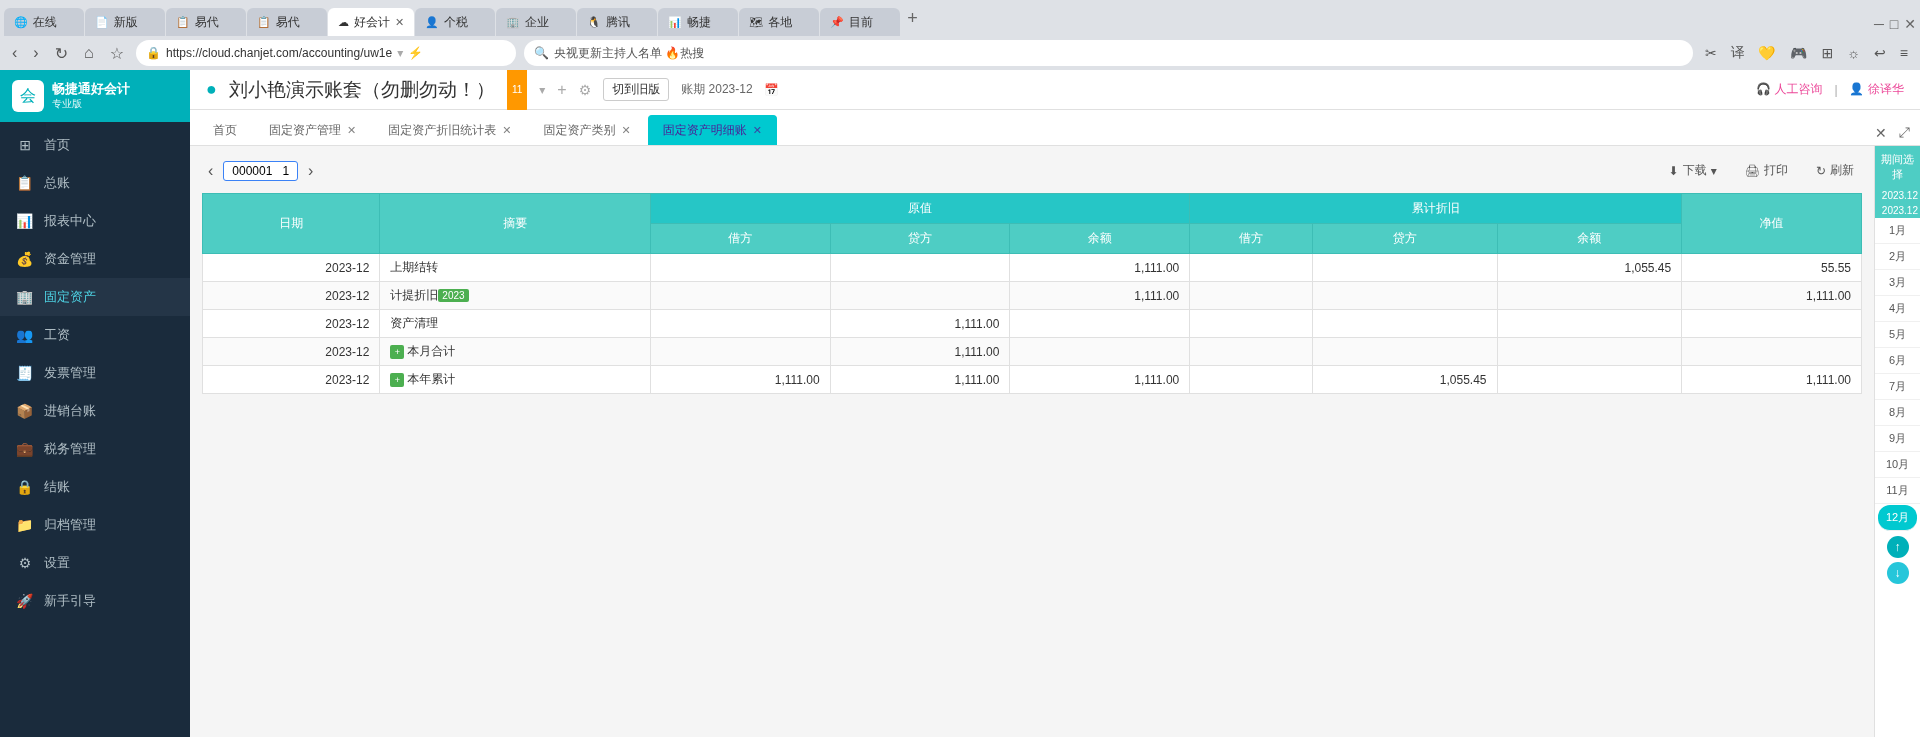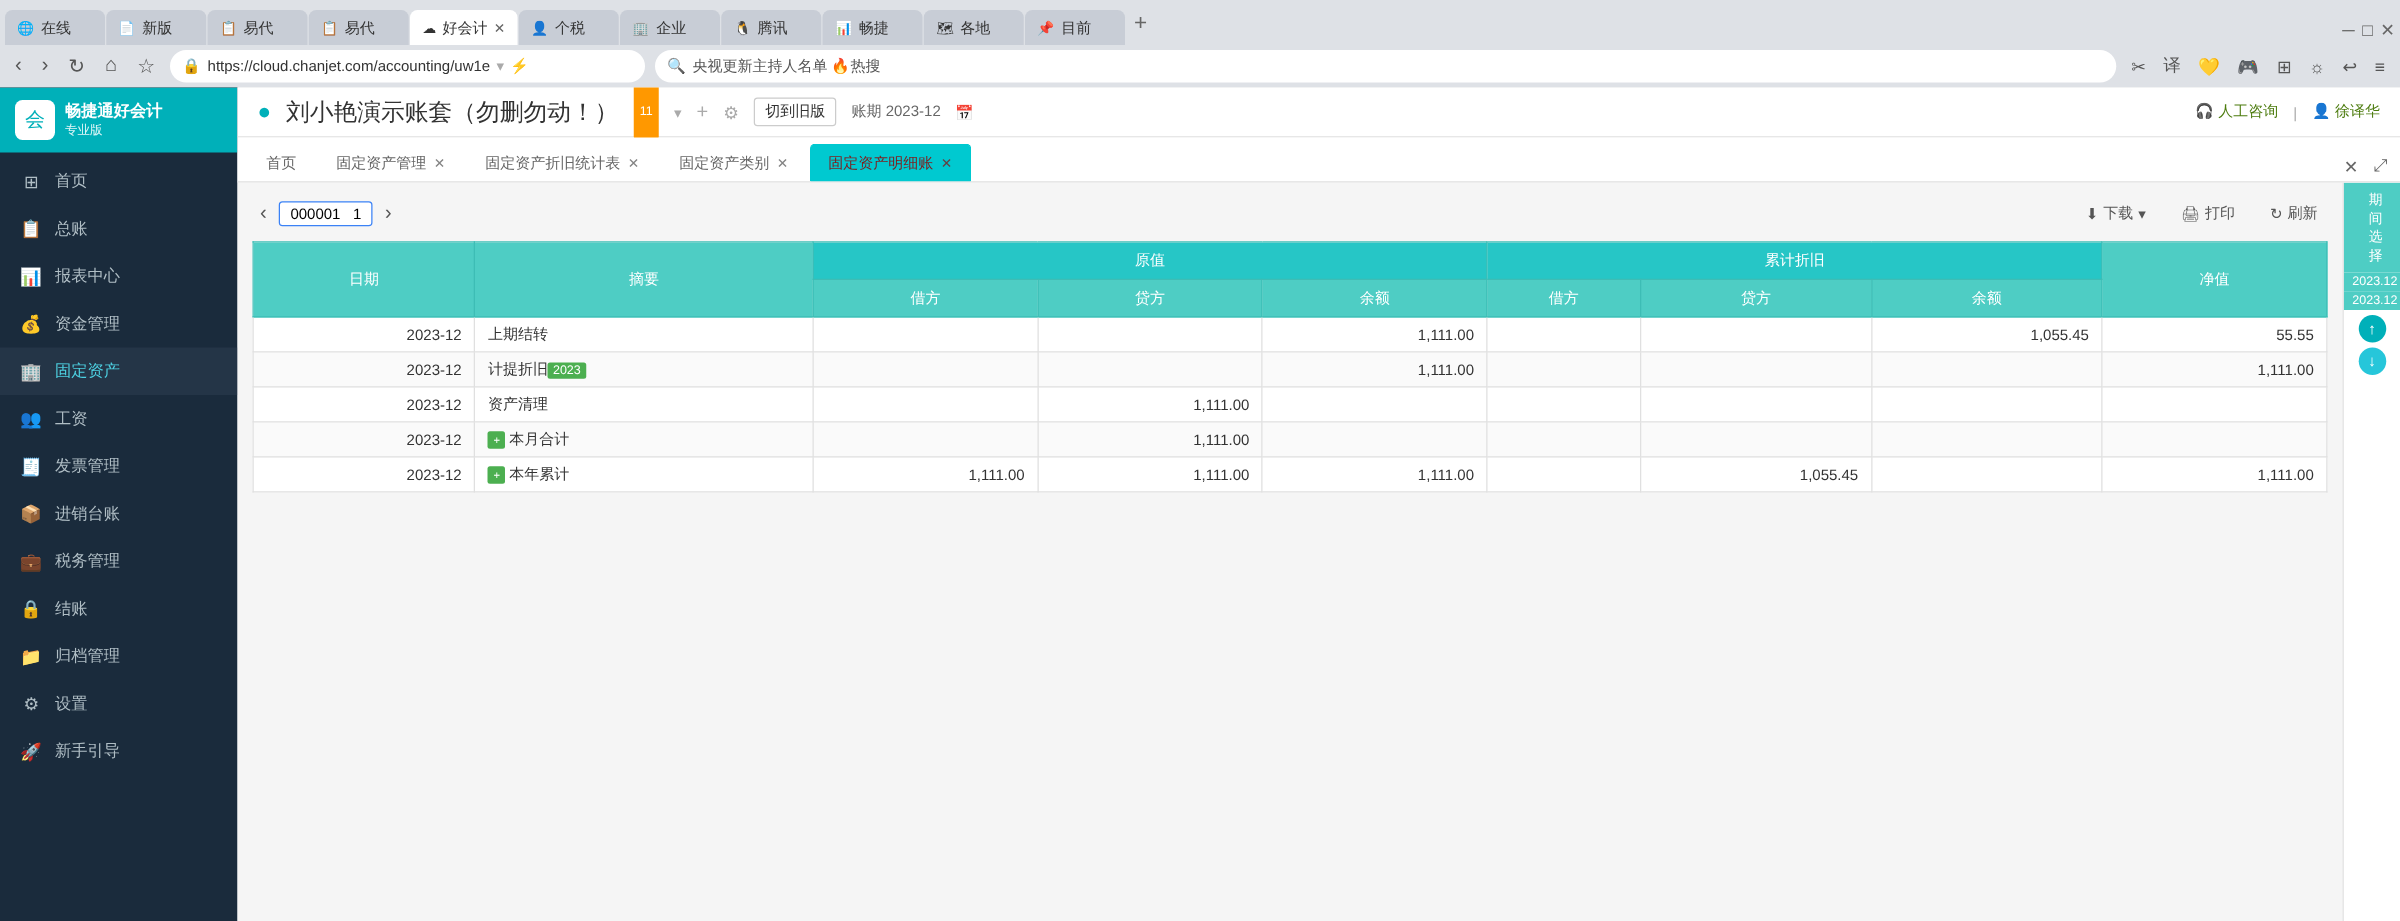--- a/index.html
+++ b/index.html
@@ -38,26 +38,26 @@
     
     .main-content { flex: 1; display: flex; flex-direction: column; background: #f5f5f5; overflow: hidden; }
 
     
     .app-header { background: #fff; height: 40px; display: flex; align-items: center; padding: 0 16px; gap: 12px; border-bottom: 1px solid #e0e0e0; }
     .account-name { font-size: 19px; color: #333; }
     .account-badge { background: #ff9800; color: #fff; font-size: 10px; padding: 17px 5px; border-radius: 3px; }
     .period-label { font-size: 12px; color: #666; }
     .switch-btn { border: 1px solid #ccc; background: #fff; padding: 2px 8px; border-radius: 3px; cursor: pointer; font-size: 12px; color: #333; }
     .header-right { margin-left: auto; display: flex; align-items: center; gap: 12px; }
-    .help-btn { font-size: 12px; color: #4d7c0f; cursor: pointer; }
+    .help-btn { font-size: 12px; color: #ec4899; cursor: pointer; }
 
     
     .page-tabs { background: #fff; height: 36px; display: flex; align-items: flex-end; padding: 0 8px; border-bottom: 1px solid #e0e0e0; gap: 2px; }
     .page-tab { display: flex; align-items: center; padding: 6px 14px; font-size: 12px; color: #666; cursor: pointer; border: 1px solid transparent; border-bottom: none; border-radius: 4px 4px 0 0; gap: 6px; height: 30px; }
-    .page-tab.active { background: #00c9d0; color: #7f1d1d; border-color: #00c9d0; }
+    .page-tab.active { background: #00c9d0; color: #4c1d95; border-color: #00c9d0; }
     .page-tab .tab-close { font-size: 11px; opacity: 0.8; }
     .page-tab-controls { margin-left: auto; display: flex; align-items: center; gap: 8px; padding-bottom: 2px; }
     .page-tab-ctrl-btn { cursor: pointer; color: #666; font-size: 14px; padding: 2px; }
 
     
     .content-area { flex: 1; display: flex; overflow: hidden; }
     .ledger-area { flex: 1; padding: 12px; overflow-y: auto; }
 
     
     .nav-row { display: flex; align-items: center; justify-content: space-between; margin-bottom: 10px; }
@@ -72,21 +72,21 @@
     .ledger-table th { background: #4ecdc4; color: #fff; font-size: 12px; font-weight: normal; padding: 6px 10px; border: 1px solid #3dbdb5; text-align: center; }
     .ledger-table th.main-header { background: #26c6c6; }
     .ledger-table td { padding: 5px 10px; border: 1px solid #e0e0e0; font-size: 12px; color: #333; }
     .ledger-table tr:nth-child(even) td { background: #fafafa; }
     .ledger-table td.text-right { text-align: right; }
     .ledger-table td.text-center { text-align: right; }
     .row-icon { display: inline-block; width: 14px; height: 14px; background: #4caf50; color: #fff; border-radius: 2px; font-size: 9px; text-align: center; line-height: 14px; margin-right: 3px; }
 
     
     .period-panel { width: 46px; background: #fff; border-left: 1px solid #e0e0e0; display: flex; flex-direction: column; overflow-y: auto; }
-    .period-panel-header { background: #4ecdc4; color: #fff; font-size: 11px; text-align: center; padding: 6px 20px; writing-mode: horizontal-tb; }
+    .period-panel-header { background: #4ecdc4; color: #fff; font-size: 11px; text-align: center; padding: 6px 6px; writing-mode: horizontal-tb; }
     .period-panel-date { background: #4ecdc4; color: #fff; font-size: 10px; text-align: right; padding: 2px; }
     .period-item { text-align: center; padding: 5px 2px; font-size: 11px; color: #555; cursor: pointer; border-bottom: 1px solid #f0f0f0; }
     .period-item.active { background: #00c9d0; color: #fff; border-radius: 12px; margin: 1px 3px; }
     .float-btn { width: 22px; height: 22px; border-radius: 50%; display: flex; align-items: center; justify-content: center; font-size: 12px; cursor: pointer; }
     .float-btn.up { background: #00b0b9; color: #fff; }
     .float-btn.down { background: #26c6da; color: #fff; }
 
     .green-badge { background: #4caf50; color: #fff; font-size: 10px; padding: 1px 4px; border-radius: 2px; }
   </style>
 </head>
@@ -408,20 +408,34 @@
             </tbody>
         </table>
       </div>
 
       <div class="period-panel">
         <div class="period-panel-header">
           <div>期间选择</div>
         </div>
         <div class="period-panel-date">2023.12</div>
         <div class="period-panel-date">2023.12</div>
+        <div id="period-months">
+            <div class="period-item">1月</div>
+            <div class="period-item">2月</div>
+            <div class="period-item">3月</div>
+            <div class="period-item">4月</div>
+            <div class="period-item">5月</div>
+            <div class="period-item">6月</div>
+            <div class="period-item">7月</div>
+            <div class="period-item">8月</div>
+            <div class="period-item">9月</div>
+            <div class="period-item">10月</div>
+            <div class="period-item">11月</div>
+            <div class="period-item active">12月</div>
+          </div>
         <div style="display:flex;flex-direction:column;align-items:center;gap:4px;padding:4px 0;">
           <div class="float-btn up">↑</div>
           <div class="float-btn down">↓</div>
         </div>
       </div>
     </div>
   </div>
 </div>
 
 </body></html>

